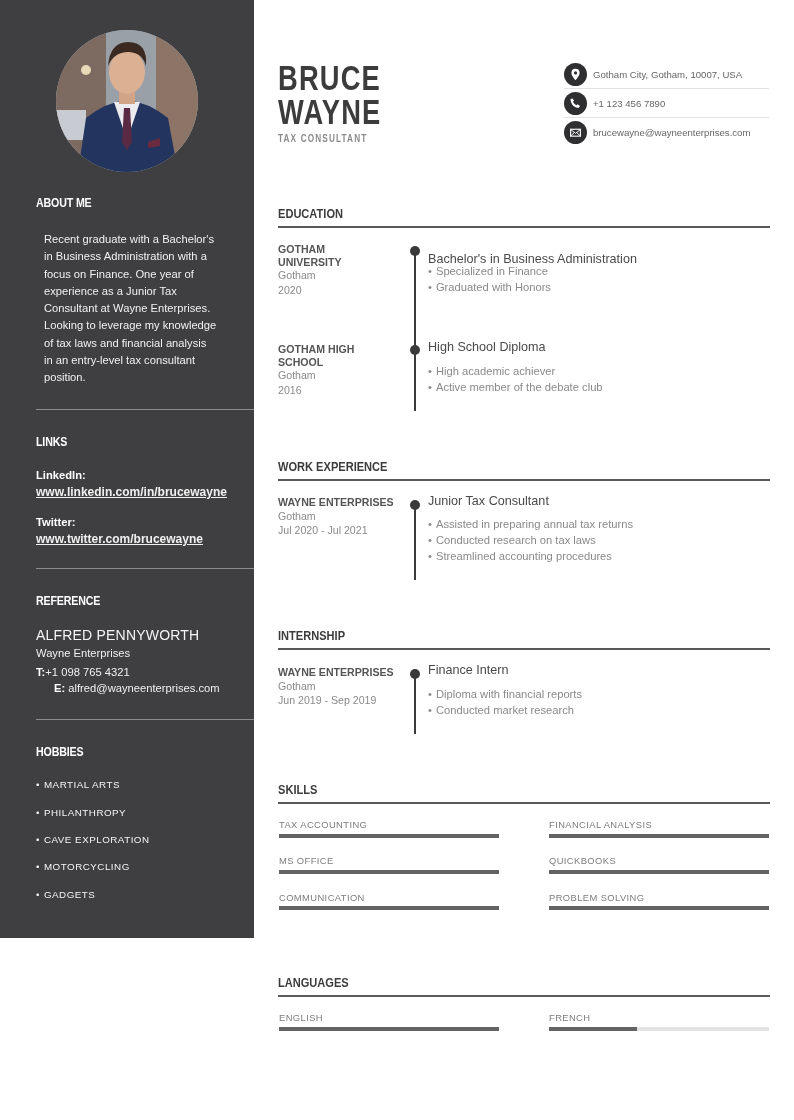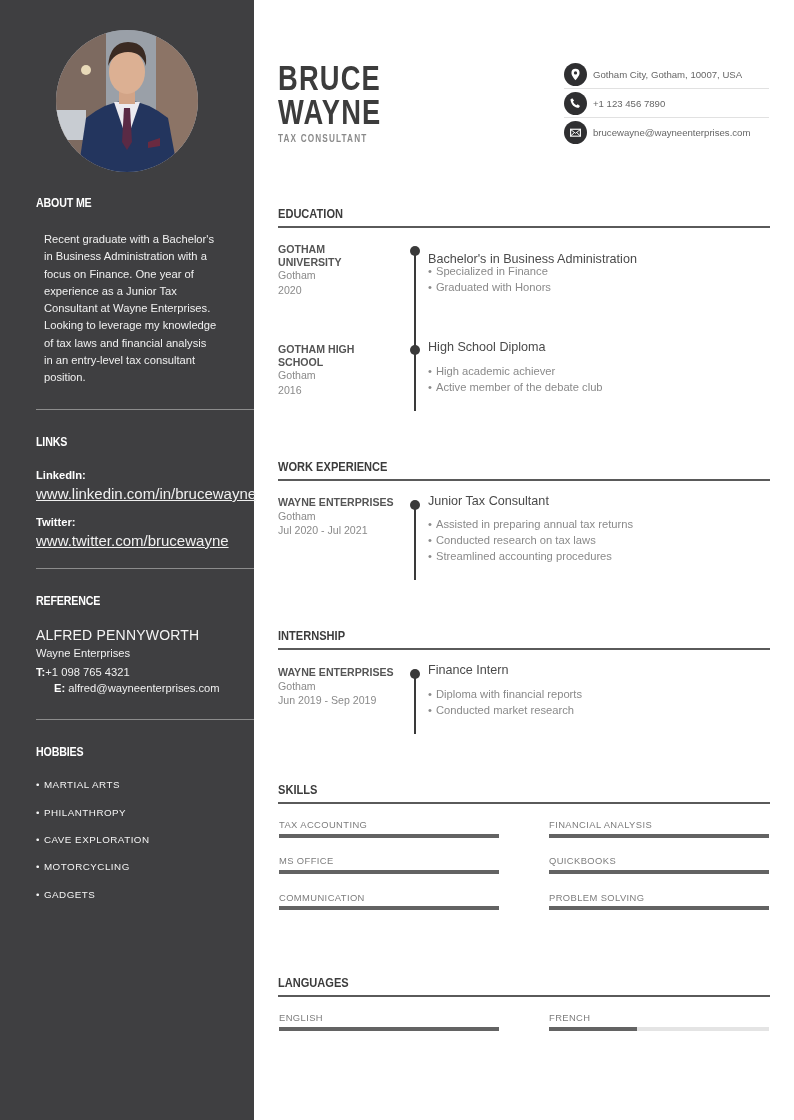--- a/index.html
+++ b/index.html
@@ -1,27 +1,27 @@
 <!DOCTYPE html>
 <html><head>
 <meta charset="utf-8">
 <style>
   * { box-sizing: border-box; margin: 0; padding: 0; }
   html, body { width: 794px; height: 1120px; background: #ffffff; overflow: hidden; }
   body { position: relative; font-family: "Liberation Sans", sans-serif; color: #555; }
 
-  .sidebar { position: absolute; left: 0; top: 0; width: 254px; height: 1120px; background: #3f3f41; color: #f2f2f2; }
+  .sidebar { position: absolute; left: 0; top: 0; width: 254px; height: 938px; background: #3f3f41; color: #f2f2f2; }
   .photo { position: absolute; left: 56px; top: 30px; width: 142px; height: 142px; border-radius: 50%; overflow: hidden; background: #8a8f98; }
   .photo svg { width: 100%; height: 100%; display: block; }
 
   .side-h { position: absolute; left: 36px; font-family: "Liberation Sans", sans-serif; font-weight: bold; font-size: 13px; letter-spacing: -0.2px; color: #ffffff; transform: scaleX(0.82); transform-origin: left; }
   .side-text { position: absolute; left: 44px; width: 190px; font-size: 11.2px; line-height: 17.3px; color: #f0f0f0; }
   .side-divider { position: absolute; left: 36px; width: 218px; height: 1px; background: #8c8c8c; }
   .link-label { position: absolute; left: 36px; font-size: 11.2px; font-weight: bold; color: #ffffff; }
-  .link-url { position: absolute; left: 36px; font-size: 15px; color: #f0f0f0; text-decoration: underline; cursor: pointer; }
+  .link-url { position: absolute; left: 36px; font-size: 12px; color: #f0f0f0; text-decoration: underline; cursor: pointer; font-weight: bold; }
   .ref-name { position: absolute; left: 36px; top: 627px; font-size: 14px; color: #f4f4f4; letter-spacing: 0.2px; }
   .ref-line { position: absolute; left: 36px; font-size: 11.2px; color: #f0f0f0; }
   .ref-line b { color: #fff; }
   .hobby { position: absolute; left: 36px; font-size: 9.8px; letter-spacing: 0.5px; color: #f4f4f4; }
   .hobby::before { content: "\2022"; margin-right: 4px; }
 
   .name { position: absolute; left: 278px; font-size: 35px; font-weight: bold; color: #3c3c3c; letter-spacing: 1.5px; transform: scaleX(0.78); transform-origin: left; line-height: 34px; }
   .title { position: absolute; left: 278px; top: 133px; font-size: 10px; font-weight: bold; color: #8a8a8a; letter-spacing: 1.4px; transform: scaleX(0.82); transform-origin: left; }
 
   .contact-row { position: absolute; left: 564px; width: 205px; height: 29px; display: flex; align-items: center; }

